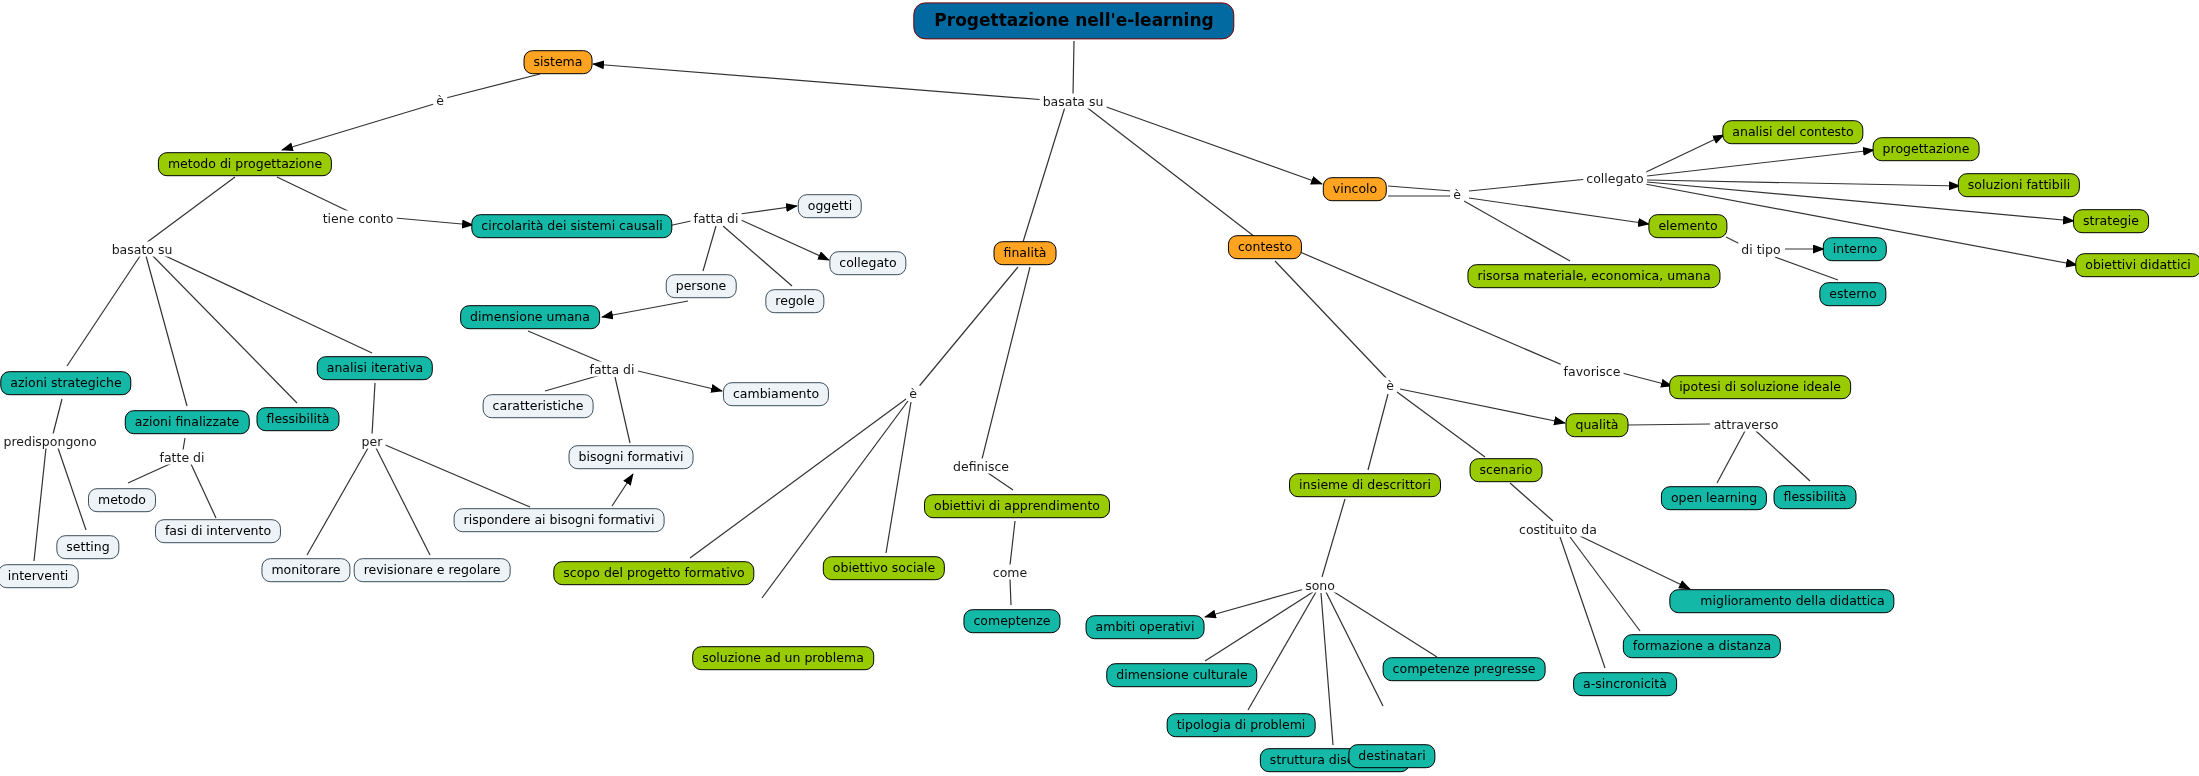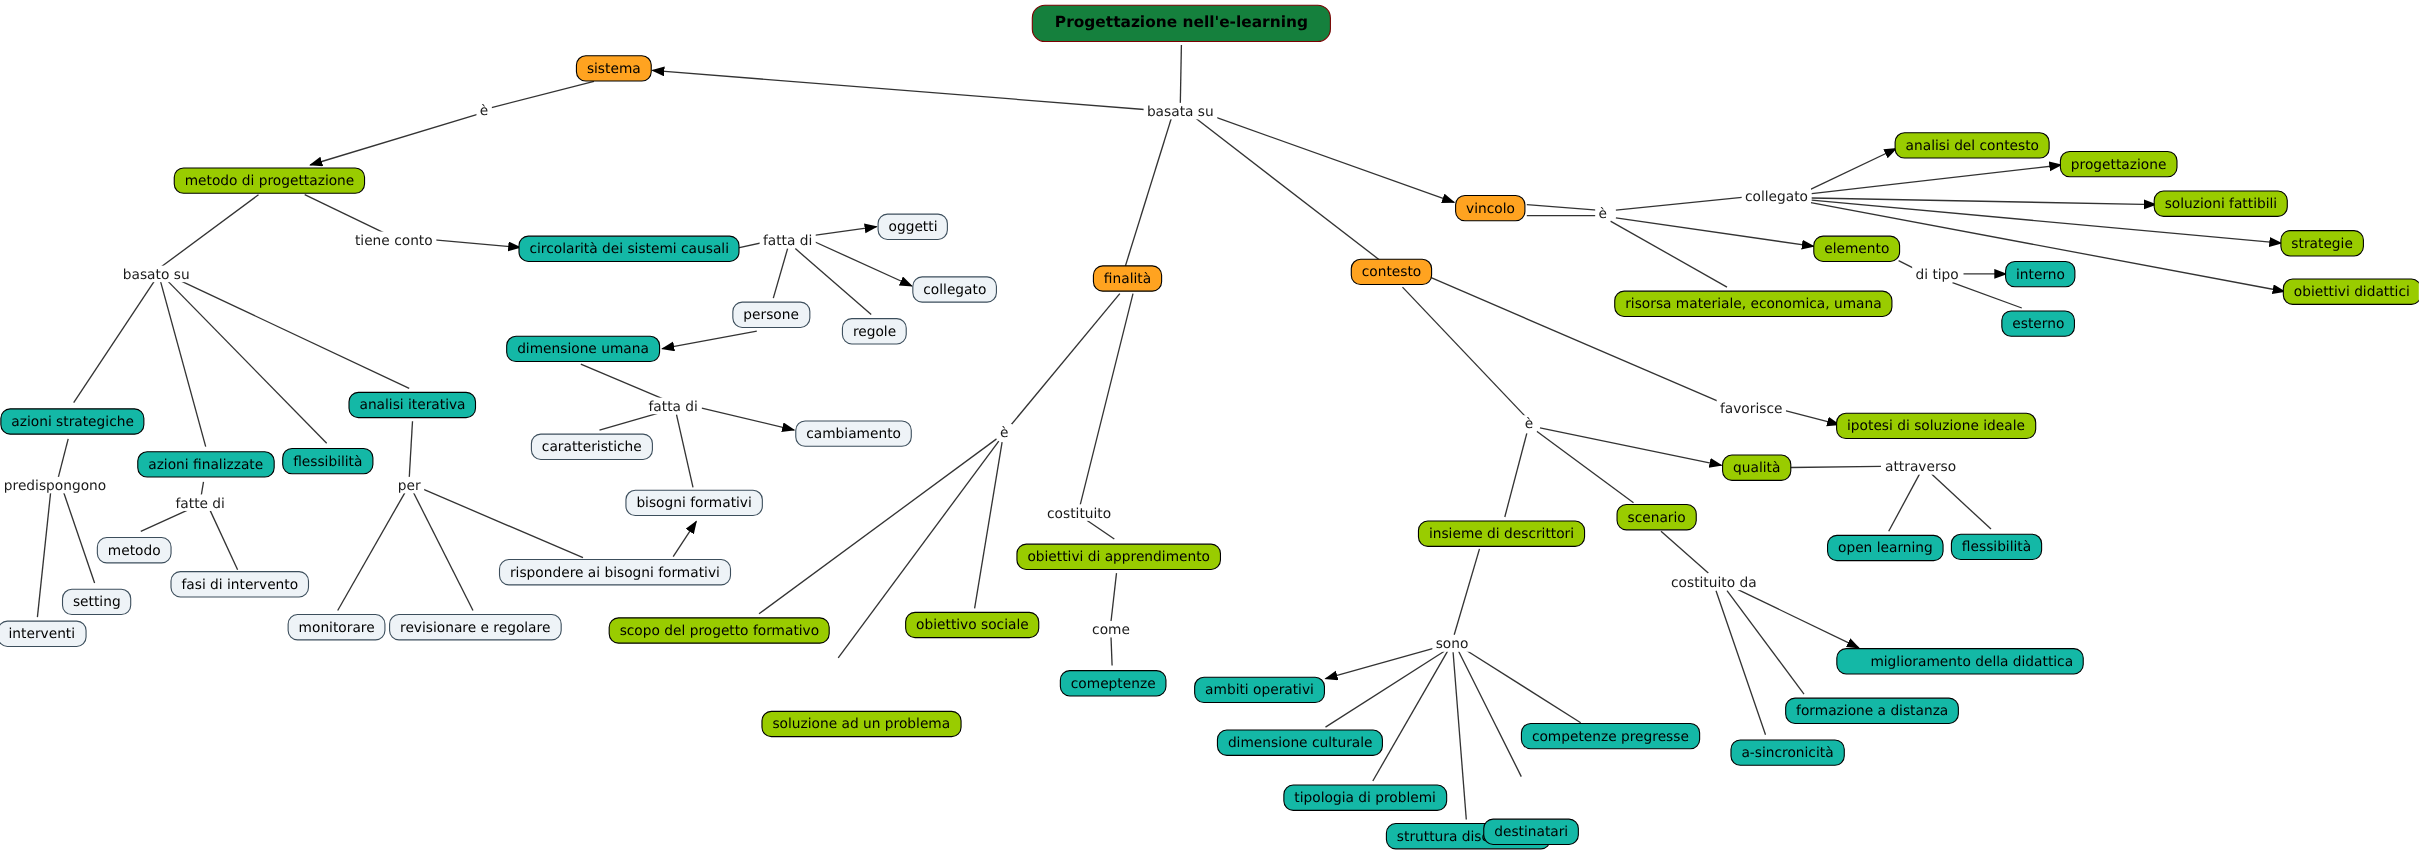--- a/index.html
+++ b/index.html
@@ -2,21 +2,21 @@
 <html><head>
 <meta charset="utf-8">
 <style>
   html,body{margin:0;padding:0;background:#fff;}
   #map{position:relative;width:2199px;height:776px;background:#fff;overflow:hidden;
        font-family:"DejaVu Sans",sans-serif;}
   #edges{position:absolute;left:0;top:0;z-index:0;}
   .node{position:absolute;transform:translate(-50%,-50%);border:1px solid #000;
         border-radius:9px;padding:3px 9px;font-size:12.5px;line-height:1.25;color:#000;
         white-space:nowrap;z-index:2;cursor:default;}
-  .root{background:#15803d;font-weight:bold;font-size:14px;padding:7px 20px;
+  .root{background:#0369a1;font-weight:bold;font-size:17px;padding:7px 20px;
         border-radius:12px;border:1.5px solid #7a0000;}
   .orange{background:#ffa320;}
   .green{background:#99cc00;}
   .teal{background:#14b8a6;}
   .light{background:#eef3f7;border-color:#3c4e5c;}
   .edge-label{position:absolute;transform:translate(-50%,-50%);background:#fff;
         padding:0 3px;font-size:12.5px;color:#1a1a1a;white-space:nowrap;z-index:1;}
 </style>
 </head>
 <body>
@@ -108,21 +108,21 @@
 <div class="edge-label" style="left: 1073px; top: 101px;">basata su</div>
     <div class="edge-label" style="left: 440px; top: 100px;">è</div>
     <div class="edge-label" style="left: 142px; top: 249px;">basato su</div>
     <div class="edge-label" style="left: 358px; top: 218px;">tiene conto</div>
     <div class="edge-label" style="left: 716px; top: 218px;">fatta di</div>
     <div class="edge-label" style="left: 612px; top: 369px;">fatta di</div>
     <div class="edge-label" style="left: 372px; top: 441px;">per</div>
     <div class="edge-label" style="left: 50px; top: 441px;">predispongono</div>
     <div class="edge-label" style="left: 182px; top: 457px;">fatte di</div>
     <div class="edge-label" style="left: 913px; top: 393px;">è</div>
-    <div class="edge-label" style="left: 981px; top: 466px;">costituito</div>
+    <div class="edge-label" style="left: 981px; top: 466px;">definisce</div>
     <div class="edge-label" style="left: 1010px; top: 572px;">come</div>
     <div class="edge-label" style="left: 1457px; top: 194px;">è</div>
     <div class="edge-label" style="left: 1615px; top: 178px;">collegato</div>
     <div class="edge-label" style="left: 1761px; top: 249px;">di tipo</div>
     <div class="edge-label" style="left: 1390px; top: 385px;">è</div>
     <div class="edge-label" style="left: 1592px; top: 371px;">favorisce</div>
     <div class="edge-label" style="left: 1746px; top: 424px;">attraverso</div>
     <div class="edge-label" style="left: 1320px; top: 585px;">sono</div>
     <div class="edge-label" style="left: 1558px; top: 529px;">costituito da</div>
     <div class="node root" style="left: 1074px; top: 21px;">Progettazione nell'e-learning</div>

